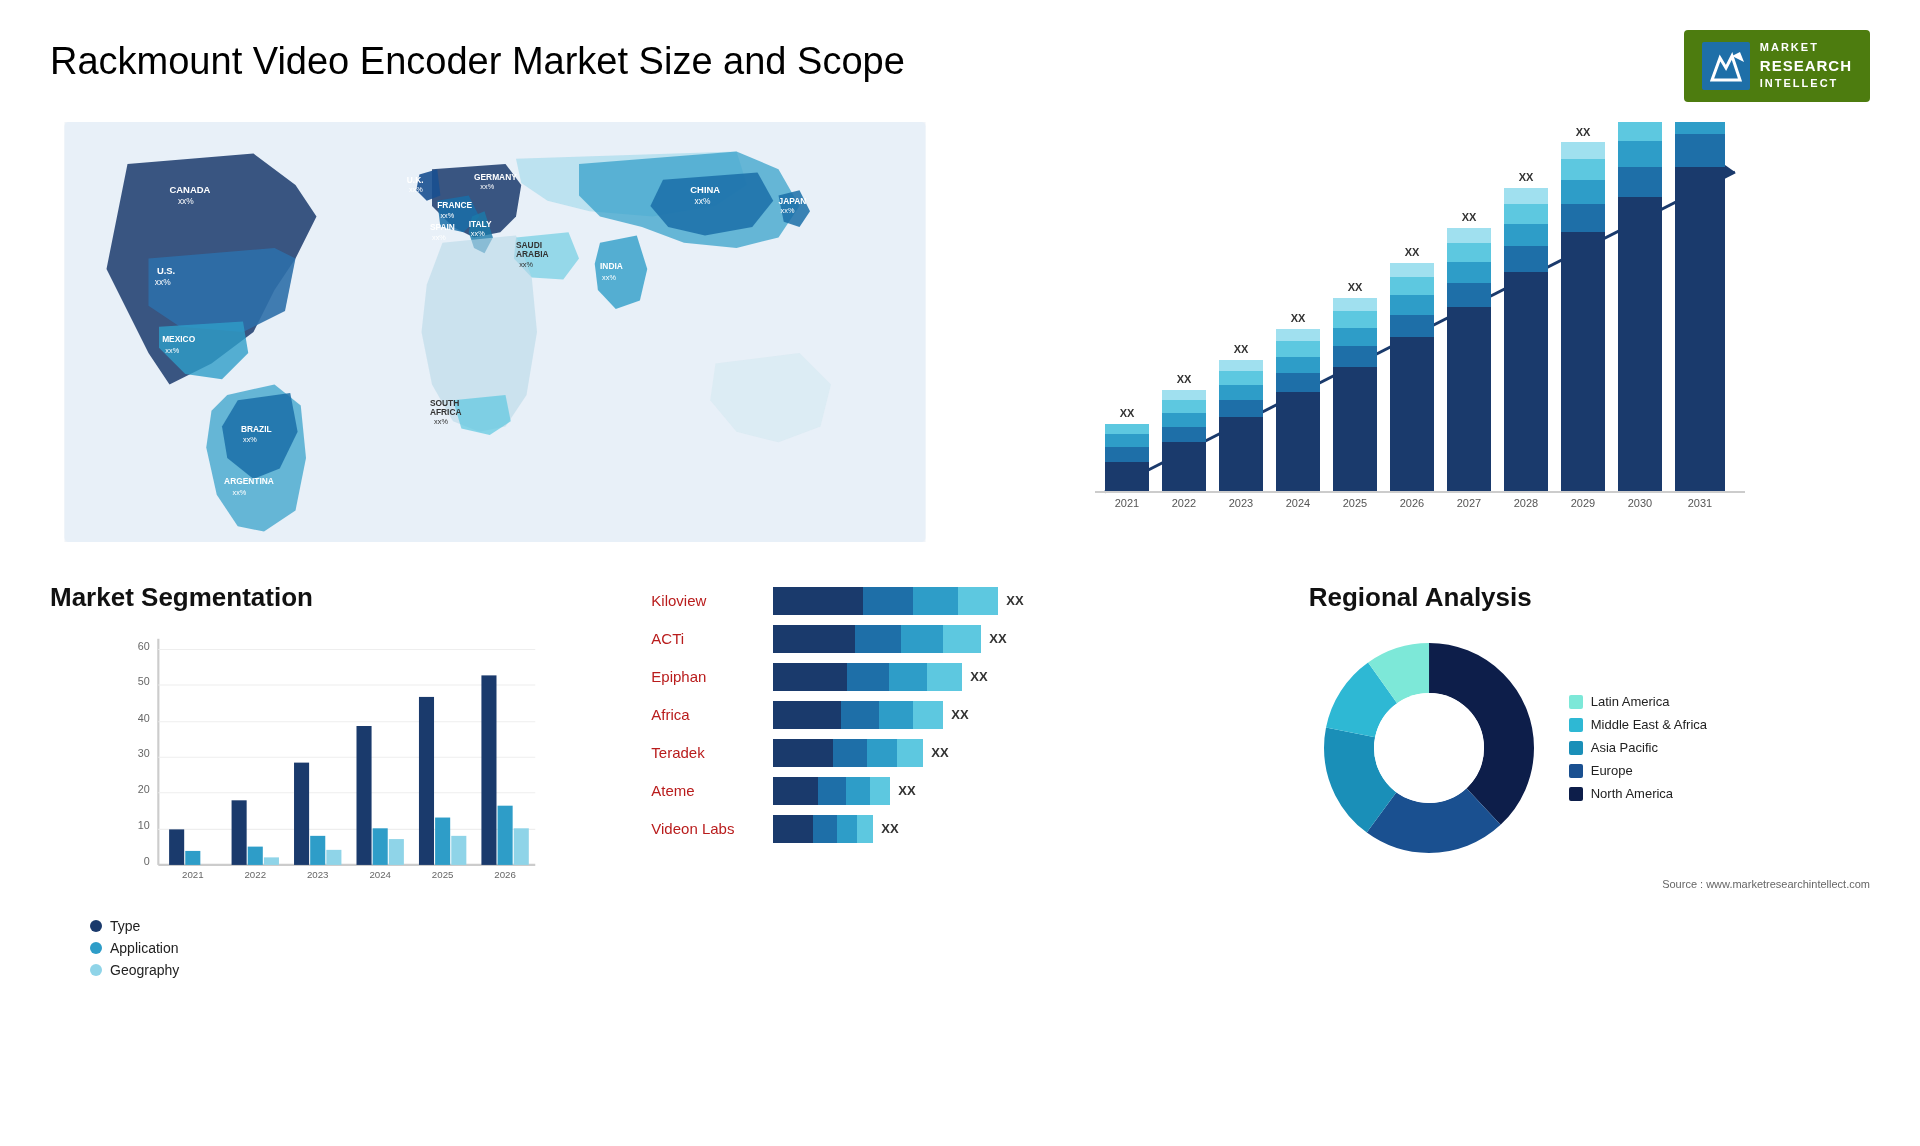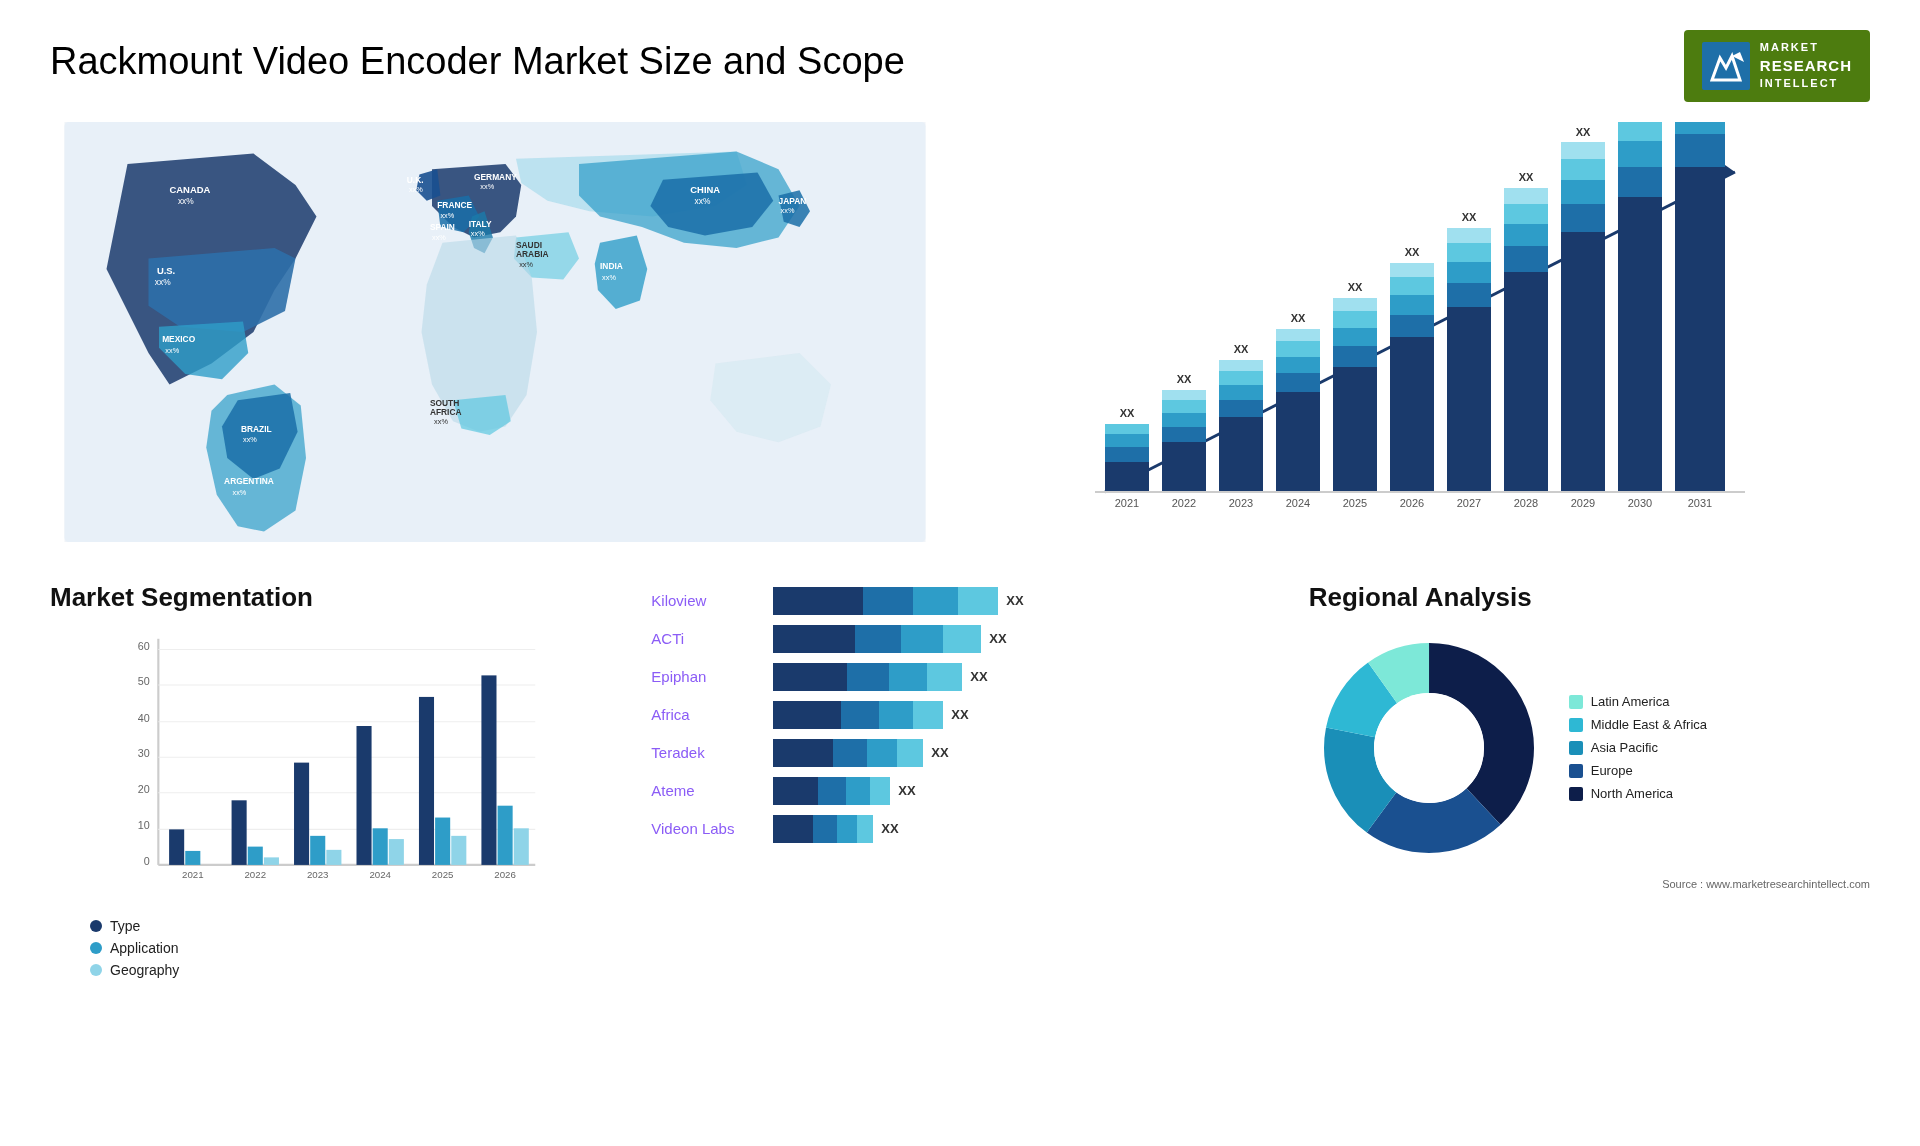--- a/index.html
+++ b/index.html
@@ -116,21 +116,21 @@
       margin-top: 5px;
     }
     .player-row {
       display: flex;
       align-items: center;
       gap: 12px;
     }
     .player-name {
       width: 110px;
       font-size: 15px;
-      color: #8b5cf6;
+      color: #b91c1c;
     }
     .player-bar-container {
       flex: 1;
       height: 28px;
       display: flex;
       align-items: center;
       position: relative;
     }
     .player-bar {
       height: 28px;

